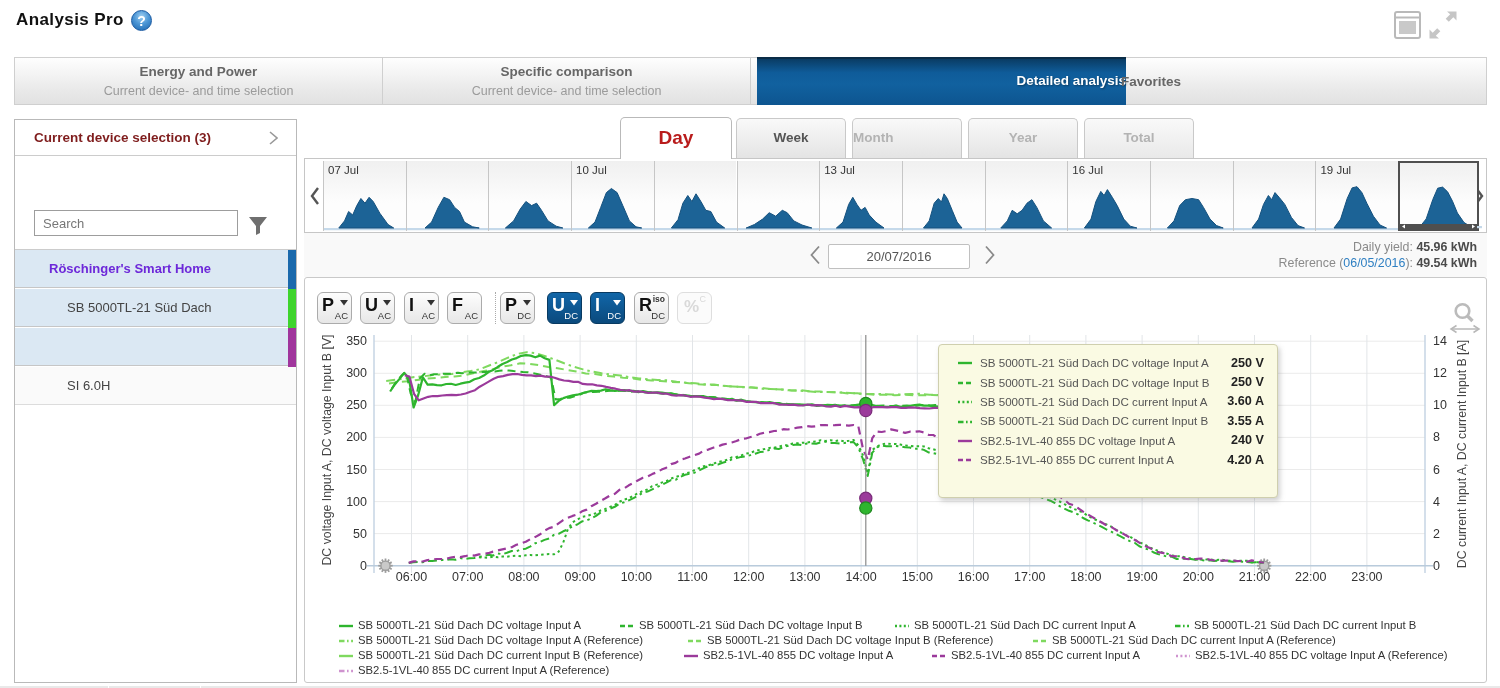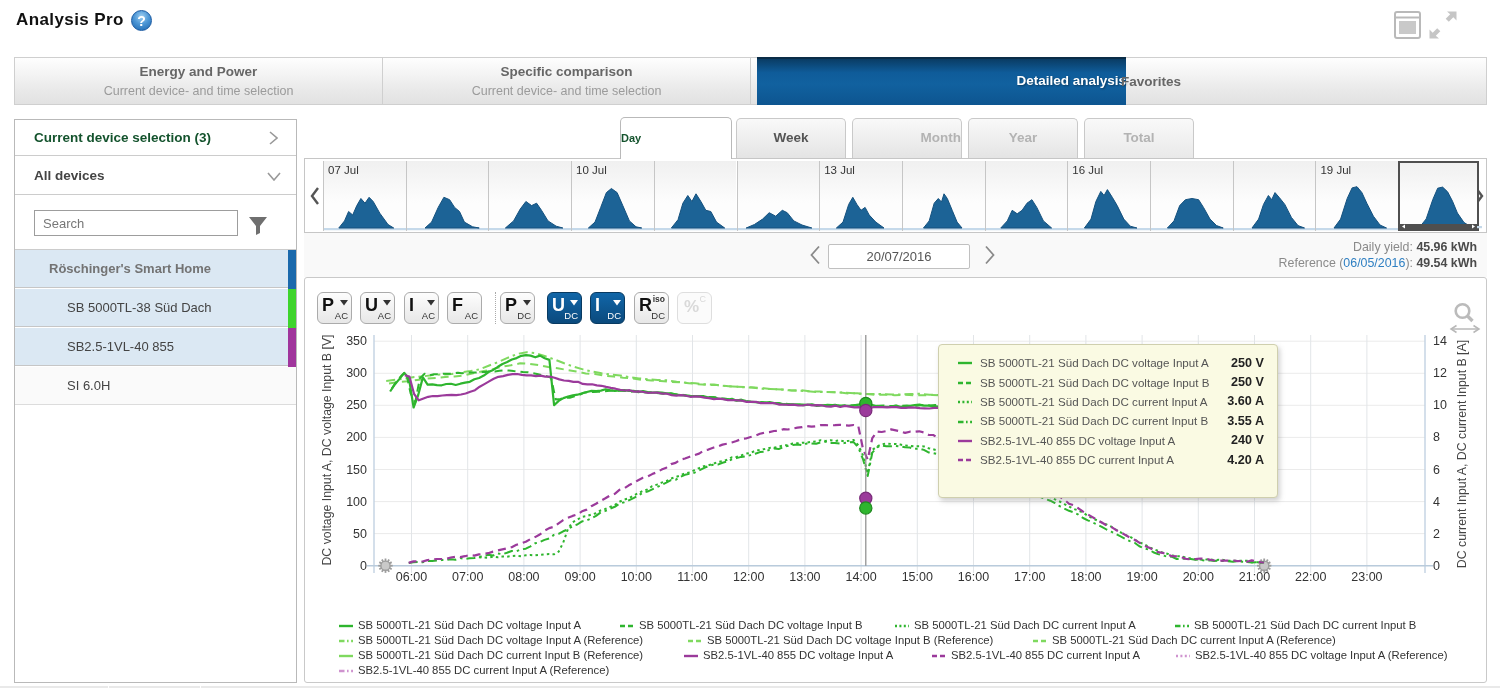--- a/index.html
+++ b/index.html
@@ -29,56 +29,49 @@
       <div style="margin-top:6px;text-align:center;font-size:13.5px;font-weight:bold;color:#666">Specific comparison</div>
       <div style="margin-top:5px;text-align:center;font-size:12.5px;color:#9b9b9b">Current device- and time selection</div>
     </div>
     <div style="position:absolute;left:742px;top:-1px;width:369px;height:48px;background:linear-gradient(#0a3c64,#0f5c9a 30%,#11619f 55%,#0d5590);border-top:2px solid #0a2c47;color:#fff;font-weight:bold;font-size:13.5px;text-align:right;line-height:44px;text-shadow:1px 1px 2px rgba(0,0,0,.4)">Detailed analysis</div>
     <div style="position:absolute;left:1106px;top:0;width:366px;height:100%;">
       <div style="margin-top:16px;text-align:left;font-size:13.5px;font-weight:bold;color:#666">Favorites</div>
     </div>
   </div>
 <div class="abs" style="left:14px;top:119px;width:283px;height:564px;border:1px solid #b9b9b9;background:#fff">
     <div style="position:absolute;left:0;top:0;width:100%;height:36px;border-bottom:1px solid #ccc">
-      <div style="padding:10px 0 0 19px;font-size:13.5px;font-weight:bold;color:#14532d">Current device selection (3)</div>
+      <div style="padding:10px 0 0 19px;font-size:13.5px;font-weight:bold;color:#7f1d1d">Current device selection (3)</div>
       <svg width="9" height="14" style="position:absolute;right:18px;top:11px">
         <path d="M1 1 L8 7 L1 13" fill="none" stroke="#999" stroke-width="1.6"></path>
-      </svg>
-    </div>
-    <div style="position:absolute;left:0;top:36px;width:100%;height:39px;border-bottom:1px solid #ccc">
-      <div style="padding:12px 0 0 19px;font-size:13.5px;font-weight:bold;color:#444">All devices</div>
-      <svg width="14" height="9" style="position:absolute;right:15px;top:16px">
-        <path d="M1 1 L7 8 L13 1" fill="none" stroke="#999" stroke-width="1.6"></path>
       </svg>
     </div>
     <div style="position:absolute;left:0;top:75px;width:100%;height:55px;border-bottom:1px solid #ccc">
       <input style="position: absolute; left: 19px; top: 15px; width: 204px; height: 26px; border: 1px solid rgb(157, 157, 157); font-size: 13px; color: rgb(119, 119, 119); padding-left: 8px; font-family: inherit; outline: none;" value="Search">
       <svg width="20" height="20" style="position:absolute;left:233px;top:21px">
         <path d="M1 1 L19 1 L12 10 L12 17 L8 19 L8 10 Z" fill="#6f6f6f"></path>
       </svg>
     </div>
 <div style="position:absolute;left:0;top:130px;width:100%;height:38px;background:#dbe8f3;border-bottom:1px solid #c6c6c6">
- <div style="padding:11px 8px 0 34px;font-size:13px;font-weight:bold;color:#737373">Röschinger's Smart Home</div>
+ <div style="padding:11px 8px 0 34px;font-size:13px;font-weight:bold;color:#6d28d9">Röschinger's Smart Home</div>
  <div style="position:absolute;right:0;top:0;width:8px;height:39px;background:#1a69ac"></div>
     </div>
 <div style="position:absolute;left:0;top:169px;width:100%;height:38px;background:#dbe8f3;border-bottom:1px solid #c6c6c6">
- <div style="padding:11px 0 0 52px;font-size:13px;color:#444">SB 5000TL-38 Süd Dach</div>
+ <div style="padding:11px 0 0 52px;font-size:13px;color:#444">SB 5000TL-21 Süd Dach</div>
  <div style="position:absolute;right:0;top:0;width:8px;height:39px;background:#3ed42c"></div>
     </div>
 <div style="position:absolute;left:0;top:208px;width:100%;height:38px;background:#dbe8f3;border-bottom:1px solid #c6c6c6">
- <div style="padding:11px 0 0 52px;font-size:13px;color:#444">SB2.5-1VL-40 855</div>
  <div style="position:absolute;right:0;top:0;width:8px;height:39px;background:#a0359c"></div>
     </div>
 <div style="position:absolute;left:0;top:247px;width:100%;height:38px;background:#fafafa;border-bottom:1px solid #dcdcdc">
  <div style="padding:11px 0 0 52px;font-size:13px;color:#444">SI 6.0H</div>
     </div>
 </div>
-<div class="abs" style="left:620px;top:117px;width:112px;height:42px;background:#fff;border:1px solid #b9b9b9;border-bottom:none;border-radius:5px 5px 0 0;z-index:3;line-height:40px;font-size:11px;font-weight:bold;color:#14532d">Day</div>
+<div class="abs" style="left:620px;top:117px;width:112px;height:42px;background:#fff;border:1px solid #b9b9b9;border-bottom:none;border-radius:5px 5px 0 0;z-index:3;text-align:center;line-height:40px;font-size:19px;font-weight:bold;color:#b91c1c">Day</div>
 <div class="abs" style="left:736px;top:118px;width:110px;height:40px;background:linear-gradient(#f9f9f9,#e4e4e4);border:1px solid #c9c9c9;border-bottom:none;border-radius:5px 5px 0 0;text-align:center;line-height:38px;font-size:13.5px;font-weight:bold;color:#555">Week</div>
-<div class="abs" style="left:852px;top:118px;width:110px;height:40px;background:linear-gradient(#f9f9f9,#e4e4e4);border:1px solid #c9c9c9;border-bottom:none;border-radius:5px 5px 0 0;text-align:right;line-height:38px;font-size:13.5px;font-weight:bold;color:#b3b3b3">Month</div>
+<div class="abs" style="left:852px;top:118px;width:110px;height:40px;background:linear-gradient(#f9f9f9,#e4e4e4);border:1px solid #c9c9c9;border-bottom:none;border-radius:5px 5px 0 0;text-align:left;line-height:38px;font-size:13.5px;font-weight:bold;color:#b3b3b3">Month</div>
 <div class="abs" style="left:968px;top:118px;width:110px;height:40px;background:linear-gradient(#f9f9f9,#e4e4e4);border:1px solid #c9c9c9;border-bottom:none;border-radius:5px 5px 0 0;text-align:center;line-height:38px;font-size:13.5px;font-weight:bold;color:#b3b3b3">Year</div>
 <div class="abs" style="left:1084px;top:118px;width:110px;height:52px;background:linear-gradient(#f9f9f9,#e4e4e4);border:1px solid #c9c9c9;border-bottom:none;border-radius:5px 5px 0 0;text-align:center;line-height:38px;font-size:13.5px;font-weight:bold;color:#b3b3b3">Total</div>
 <div class="abs" style="left:304px;top:158px;width:1183px;height:75px;border:1px solid #c6c6c6;background:#fff;z-index:2">
     <svg width="10" height="18" style="position:absolute;left:5px;top:28px">
       <path d="M8 1 L2 9 L8 17" fill="none" stroke="#555" stroke-width="2.4"></path>
     </svg>
     <svg width="10" height="18" style="position:absolute;right:2px;top:28px">
       <path d="M2 1 L8 9 L2 17" fill="none" stroke="#555" stroke-width="2.4"></path>
     </svg>
     <div style="position:absolute;left:18.0px;top:2px;width:82.7px;height:70px;background:linear-gradient(#f0f0f0,#fdfdfd 60%);border-left:1px solid #c6c6c6;box-sizing:border-box">

